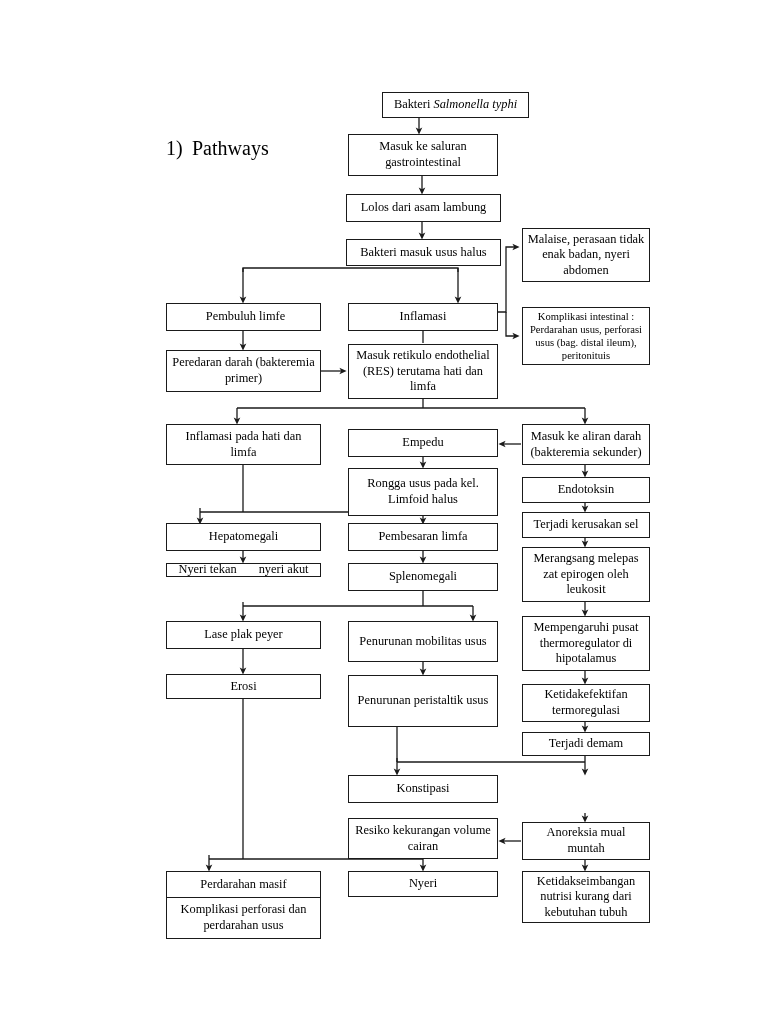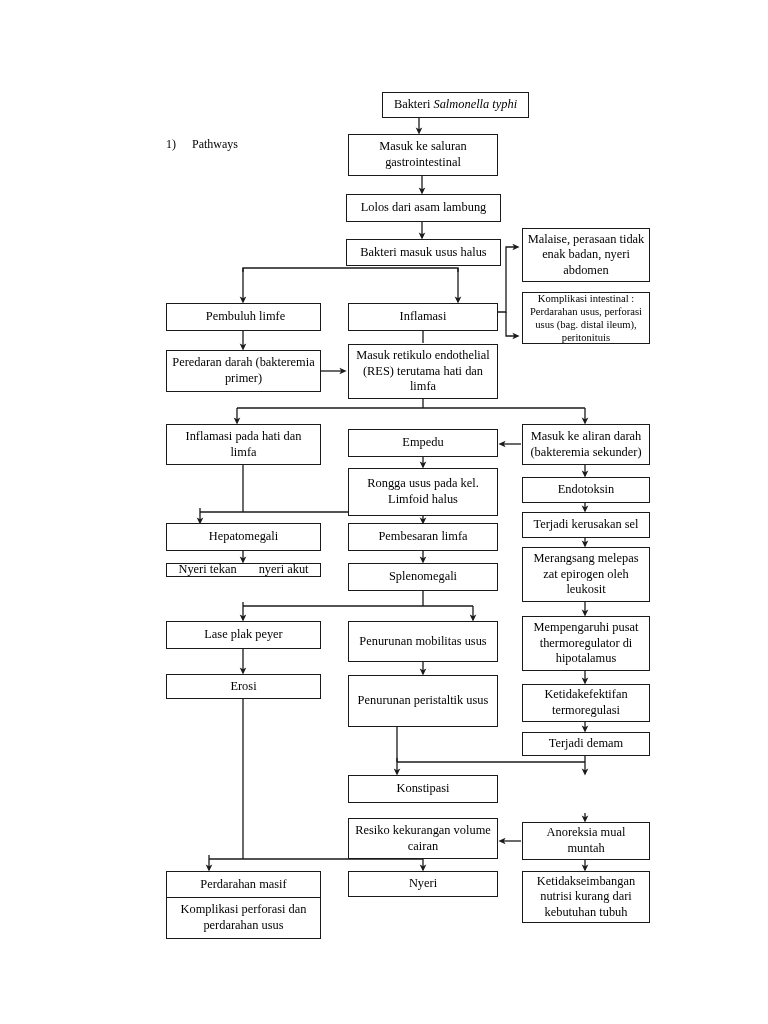--- a/index.html
+++ b/index.html
@@ -42,21 +42,21 @@
   .node.small {
     font-size: 10.6px;
     line-height: 1.25;
   }
   .node.split-top {
     border-bottom: none;
   }
   .heading {
     position: absolute;
     color: #000000;
-    font-size: 12px;
+    font-size: 20px;
     white-space: nowrap;
     z-index: 2;
   }
   .heading .num {
     display: inline-block;
     width: 26px;
   }
   .ital {
     font-style: italic;
   }
@@ -167,21 +167,21 @@
   </div>
 
   <div class="node" style="left:348px; top:134px; width:150px; height:42px;">Masuk ke saluran gastrointestinal</div>
 
   <div class="node" style="left:346px; top:194px; width:155px; height:28px;">Lolos dari asam lambung</div>
 
   <div class="node" style="left:346px; top:239px; width:155px; height:27px;">Bakteri masuk usus halus</div>
 
   <div class="node" style="left:522px; top:228px; width:128px; height:54px;">Malaise, perasaan tidak enak badan, nyeri abdomen</div>
 
-  <div class="node small" style="left:522px; top:292px; width:128px; height:52px;">Komplikasi intestinal : Perdarahan usus, perforasi usus (bag. distal ileum), peritonituis</div>
+  <div class="node small" style="left:522px; top:307px; width:128px; height:58px;">Komplikasi intestinal : Perdarahan usus, perforasi usus (bag. distal ileum), peritonituis</div>
 
   <div class="node" style="left:166px; top:303px; width:155px; height:28px;padding-left:8px;">Pembuluh limfe</div>
 
   <div class="node" style="left:348px; top:303px; width:150px; height:28px;">Inflamasi</div>
 
   <div class="node" style="left:166px; top:350px; width:155px; height:42px;">Peredaran darah (bakteremia primer)</div>
 
   <div class="node" style="left:348px; top:344px; width:150px; height:55px;">Masuk retikulo endothelial (RES) terutama hati dan limfa</div>
 
   <div class="node" style="left:166px; top:424px; width:155px; height:41px;">Inflamasi pada hati dan limfa</div>

